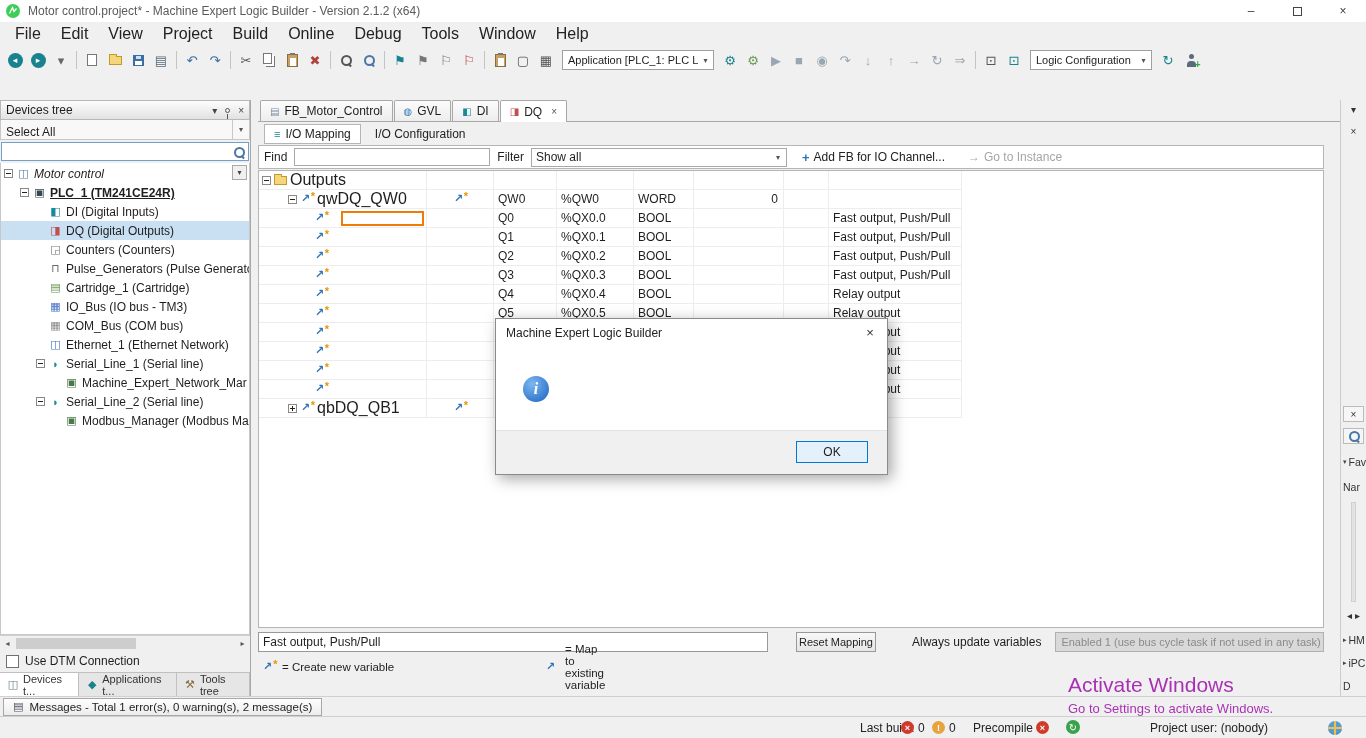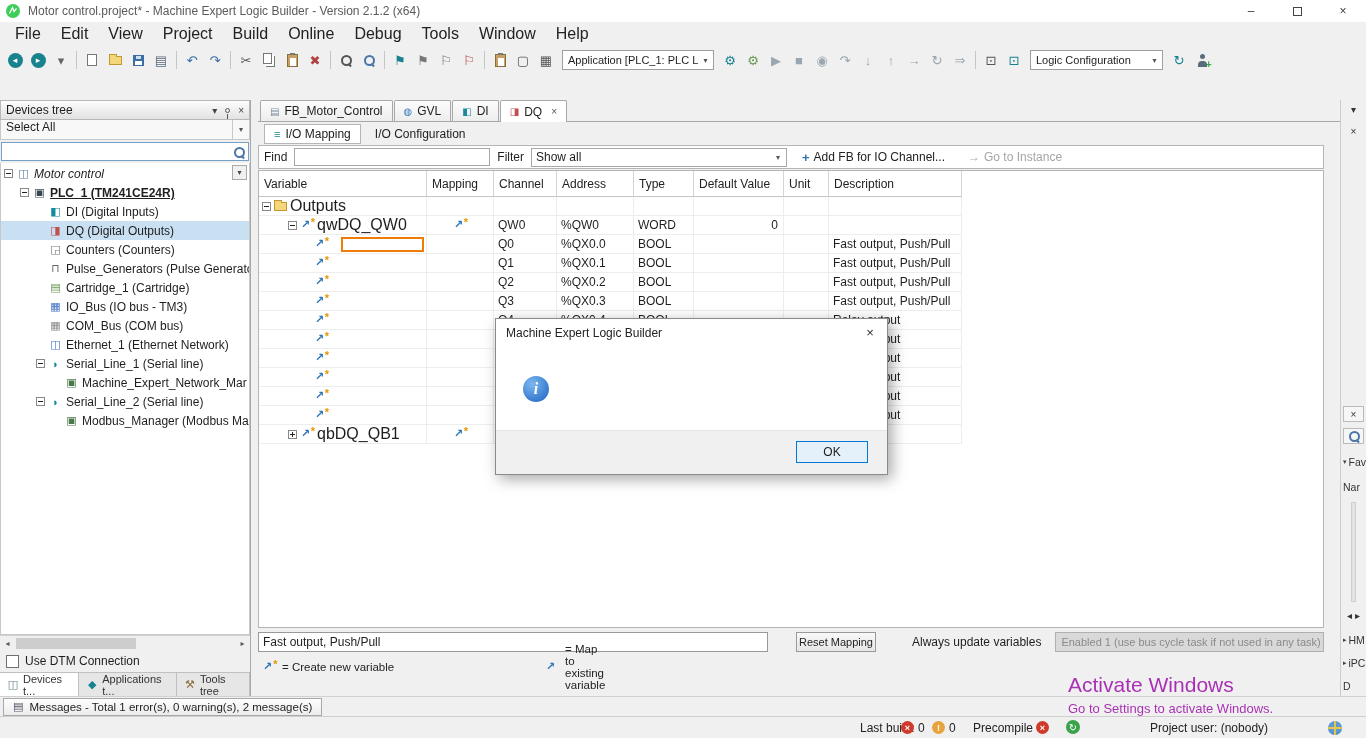--- a/index.html
+++ b/index.html
@@ -47,21 +47,21 @@
 .ic-map{width:14px;height:13px;position:relative;display:inline-block;flex:none;}
 .ic-map::before{content:'↗';position:absolute;left:1px;top:-1px;font-size:11px;font-weight:bold;color:#2e75b6;}
 .ic-map.star::after{content:'*';position:absolute;right:-1px;top:-3px;font-size:11px;font-weight:bold;color:#e89400;}
 
 #content{position:absolute;top:100px;left:0;right:0;bottom:42px;}
 
 #leftpanel{position:absolute;left:0;top:0;width:251px;height:100%;background:#f0f0f0;border-right:1px solid #a8a8a8;display:flex;flex-direction:column;}
 .dt-header{height:20px;background:linear-gradient(#fdfdfd,#e2e2e2);border:1px solid #b8b8b8;display:flex;align-items:center;padding:0 5px;font-size:12px;flex:none;}
 .dt-hbtns{margin-left:auto;display:flex;gap:8px;align-items:center;}
 .hb{font-size:10px;color:#444;display:inline-flex;align-items:center;}
-.selector{height:20px;background:#f8f8f8;border:1px solid #c8c8c8;border-top:none;display:flex;align-items:flex-start;padding-left:5px;flex:none;}
+.selector{height:20px;background:#f8f8f8;border:1px solid #c8c8c8;border-top:none;display:flex;align-items:flex-end;padding-left:5px;flex:none;}
 .selector .dd{margin-left:auto;width:17px;height:100%;border-left:1px solid #c8c8c8;display:flex;align-items:center;justify-content:center;font-size:8px;color:#555;}
 .searchrow{height:23px;padding:2px 1px;background:#f0f0f0;display:flex;flex:none;}
 .searchbox{flex:1;border:1px solid #72a0c8;background:#fff;display:flex;align-items:center;padding-right:3px;}
 .searchbox input{flex:1;border:none;outline:none;height:100%;font-size:12px;padding-left:4px;background:transparent;}
 #tree{flex:1;background:#fff;border:1px solid #c8c8c8;border-top:none;overflow:hidden;position:relative;padding-top:1px;}
 .trow{height:19px;display:flex;align-items:center;gap:4px;white-space:nowrap;overflow:hidden;}
 .trow.sel{background:#c9dff2;}
 .exp{width:9px;height:9px;border:1px solid #888;background:#fff;position:relative;flex:none;display:inline-block;}
 .exp::before{content:'';position:absolute;left:1px;right:1px;top:3px;height:1px;background:#222;}
 .exp.plus::after{content:'';position:absolute;top:1px;bottom:1px;left:3px;width:1px;background:#222;}
@@ -243,21 +243,21 @@
       <span class="tbtn" style="color: rgb(154, 167, 176);">◉</span>
       <span class="tbtn" style="color: rgb(154, 167, 176);">↷</span>
       <span class="tbtn" style="color: rgb(154, 167, 176);">↓</span>
       <span class="tbtn" style="color: rgb(154, 167, 176);">↑</span>
       <span class="tbtn" style="color: rgb(154, 167, 176);">→</span>
       <span class="tbtn" style="color: rgb(154, 167, 176);">↻</span>
       <span class="tbtn" style="color: rgb(154, 167, 176);">⇒</span>
       <span class="tsep"></span>
       <span class="tbtn" style="color: rgb(85, 85, 85);">⊡</span>
       <span class="tbtn" style="color: rgb(24, 131, 143);">⊡</span>
-      <div class="tcombo" style="width: 133px;">
+      <div class="tcombo" style="width: 122px;">
         <span class="tcombo-l">Logic Configuration</span>
         <span class="tcombo-a">▾</span>
       </div>
       <span class="tbtn" style="color: rgb(24, 131, 143);">↻</span>
       <span class="tbtn">
         <i class="ic-user">
           <span class="uplus">+</span>
         </i>
       </span>
     </div>
@@ -423,30 +423,20 @@
         <div class="fb-add">
           <i class="addplus">+</i>
           <span>Add FB for IO Channel...</span>
         </div>
         <div class="fb-goto">
           <i class="gotoarrow">→</i>
           <span>Go to Instance</span>
         </div>
       </div>
       <div id="tablewrap">
-        <div id="thead">
-            <div class="th">Variable</div>
-            <div class="th">Mapping</div>
-            <div class="th">Channel</div>
-            <div class="th">Address</div>
-            <div class="th">Type</div>
-            <div class="th">Default Value</div>
-            <div class="th">Unit</div>
-            <div class="th">Description</div>
-          </div>
         <div id="tbody">
             <div class="trowt">
               <div class="cell var-cell" style="padding-left: 3px;">
                 <span class="exp"></span>
                 <span class="ic-folder"></span>
                 <span class="vlabel">Outputs</span>
               </div>
               <div class="cell map-cell"></div>
               <div class="cell"></div>
               <div class="cell"></div>

